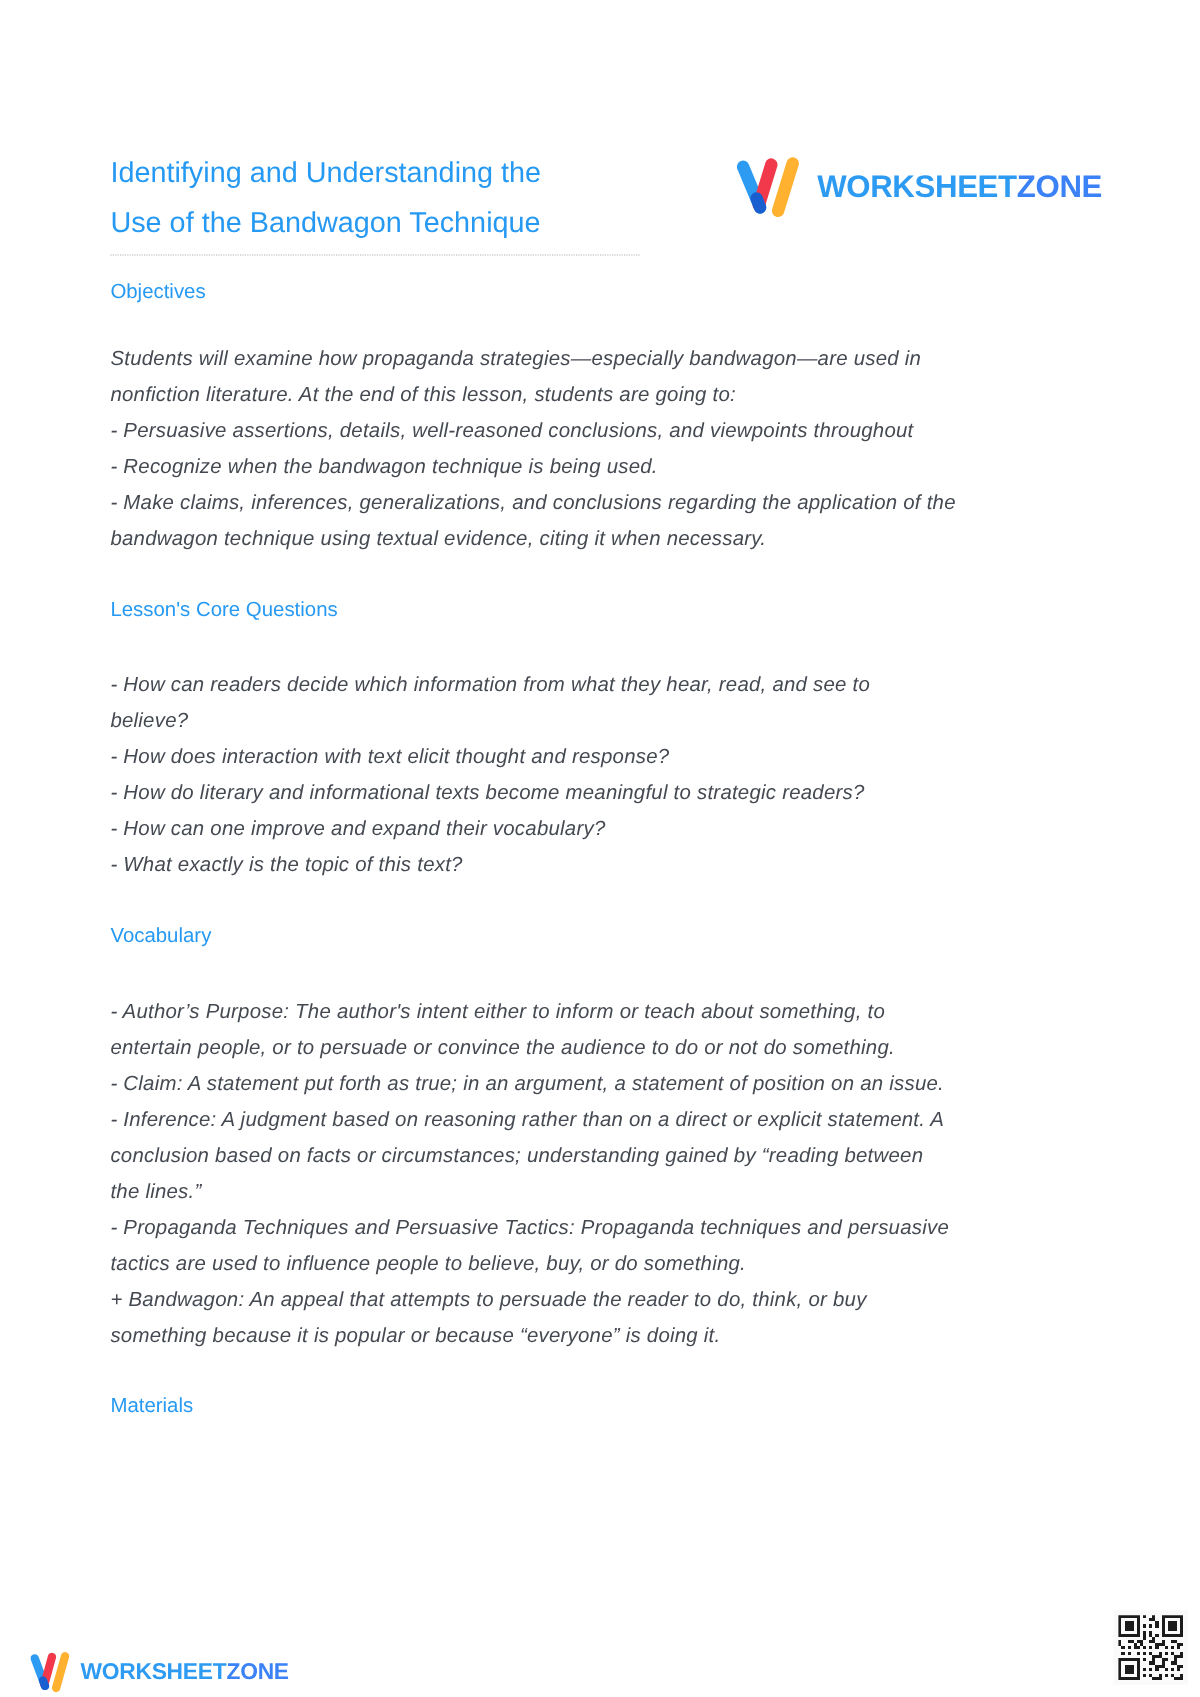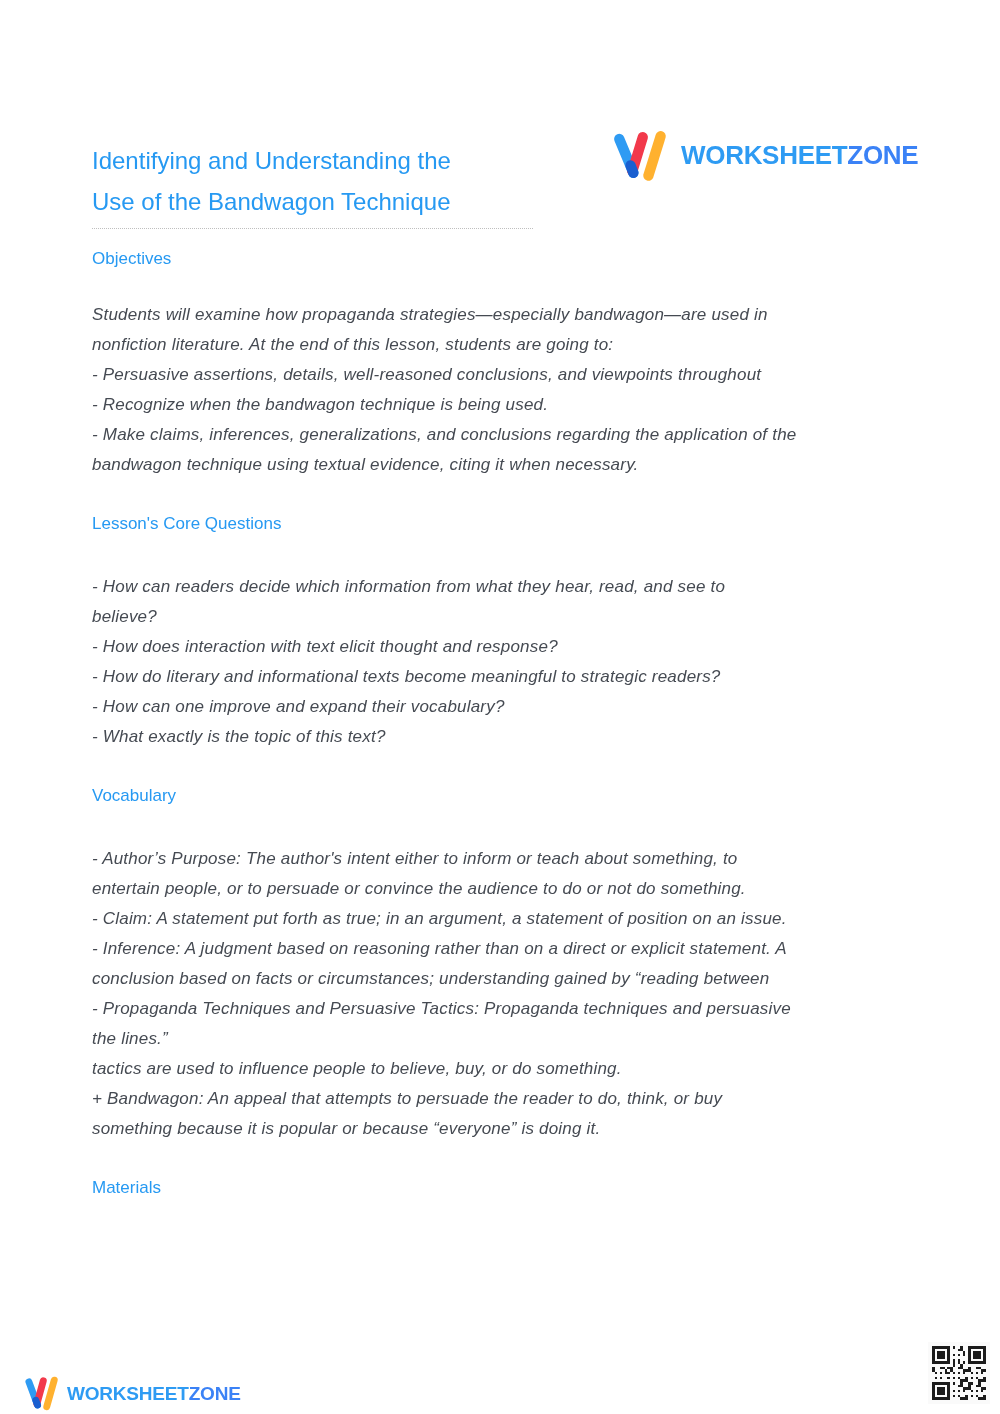--- a/index.html
+++ b/index.html
@@ -5,21 +5,21 @@
   html,body{margin:0;padding:0;background:#ffffff;}
   .page{
     position:relative;
     width:1000px;height:1414px;
     background:#ffffff;
     overflow:hidden;
     font-family:"Liberation Sans", sans-serif;
   }
   .content{
     position:absolute;
-    left:92px;top:16px;
+    left:92px;top:0;
     width:816px;
     padding-top:124px;
   }
   
   .title{
     margin:0;
     width:441px;
     font-size:24px;
     line-height:41px;
     font-weight:500;
@@ -131,22 +131,22 @@
     </section>
 
     <section class="section">
       <h2>Vocabulary</h2>
       <div class="lines">
         <div class="line">- Author’s Purpose: The author's intent either to inform or teach about something, to</div>
         <div class="line">entertain people, or to persuade or convince the audience to do or not do something.</div>
         <div class="line">- Claim: A statement put forth as true; in an argument, a statement of position on an issue.</div>
         <div class="line">- Inference: A judgment based on reasoning rather than on a direct or explicit statement. A</div>
         <div class="line">conclusion based on facts or circumstances; understanding gained by “reading between</div>
+        <div class="line">the lines.”</div>
         <div class="line">- Propaganda Techniques and Persuasive Tactics: Propaganda techniques and persuasive</div>
-        <div class="line">the lines.”</div>
         <div class="line">tactics are used to influence people to believe, buy, or do something.</div>
         <div class="line">+ Bandwagon: An appeal that attempts to persuade the reader to do, think, or buy</div>
         <div class="line">something because it is popular or because “everyone” is doing it.</div>
       </div>
     </section>
 
     <section class="section">
       <h2>Materials</h2>
     </section>
 

